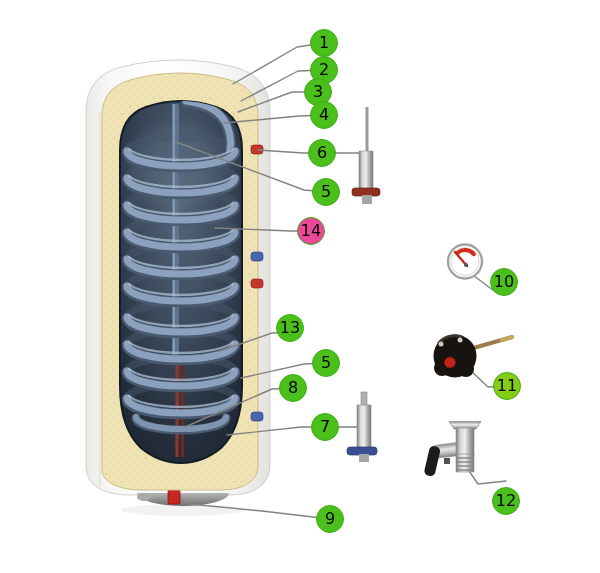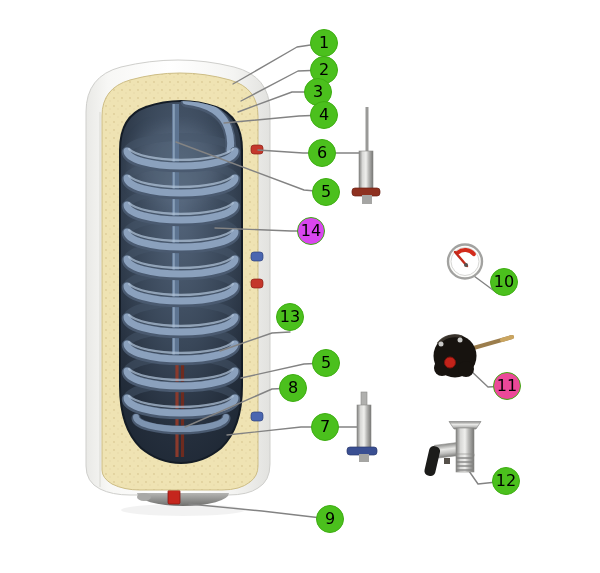--- a/index.html
+++ b/index.html
@@ -215,24 +215,24 @@
   </g>
 </svg>
 
 <div id="callouts">
       <div class="callout" style="left: 324px; top: 43px; background: rgb(75, 192, 29); color: rgb(0, 0, 0);">1</div>
       <div class="callout" style="left: 324px; top: 70px; background: rgb(75, 192, 29); color: rgb(0, 0, 0);">2</div>
       <div class="callout" style="left: 318px; top: 92px; background: rgb(75, 192, 29); color: rgb(0, 0, 0);">3</div>
       <div class="callout" style="left: 324px; top: 115px; background: rgb(75, 192, 29); color: rgb(0, 0, 0);">4</div>
       <div class="callout" style="left: 322px; top: 153px; background: rgb(75, 192, 29); color: rgb(0, 0, 0);">6</div>
       <div class="callout" style="left: 326px; top: 192px; background: rgb(75, 192, 29); color: rgb(0, 0, 0);">5</div>
-      <div class="callout" style="left: 311px; top: 231px; background: #d946ef; color: rgb(0, 0, 0);">14</div>
-      <div class="callout" style="left: 290px; top: 317px; background: rgb(75, 192, 29); color: rgb(0, 0, 0);">13</div>
+      <div class="callout" style="left: 311px; top: 231px; background: #ec4899; color: rgb(0, 0, 0);">14</div>
+      <div class="callout" style="left: 290px; top: 328px; background: rgb(75, 192, 29); color: rgb(0, 0, 0);">13</div>
       <div class="callout" style="left: 326px; top: 363px; background: rgb(75, 192, 29); color: rgb(0, 0, 0);">5</div>
       <div class="callout" style="left: 293px; top: 388px; background: rgb(75, 192, 29); color: rgb(0, 0, 0);">8</div>
       <div class="callout" style="left: 325px; top: 427px; background: rgb(75, 192, 29); color: rgb(0, 0, 0);">7</div>
       <div class="callout" style="left: 330px; top: 519px; background: rgb(75, 192, 29); color: rgb(0, 0, 0);">9</div>
       <div class="callout" style="left: 504px; top: 282px; background: rgb(75, 192, 29); color: rgb(0, 0, 0);">10</div>
-      <div class="callout" style="left: 507px; top: 386px; background: #ec4899; color: rgb(0, 0, 0);">11</div>
-      <div class="callout" style="left: 506px; top: 481px; background: rgb(75, 192, 29); color: rgb(0, 0, 0);">12</div>
+      <div class="callout" style="left: 507px; top: 386px; background: #84cc16; color: rgb(0, 0, 0);">11</div>
+      <div class="callout" style="left: 506px; top: 501px; background: rgb(75, 192, 29); color: rgb(0, 0, 0);">12</div>
     </div>
 
 </div>
 
 </body></html>

